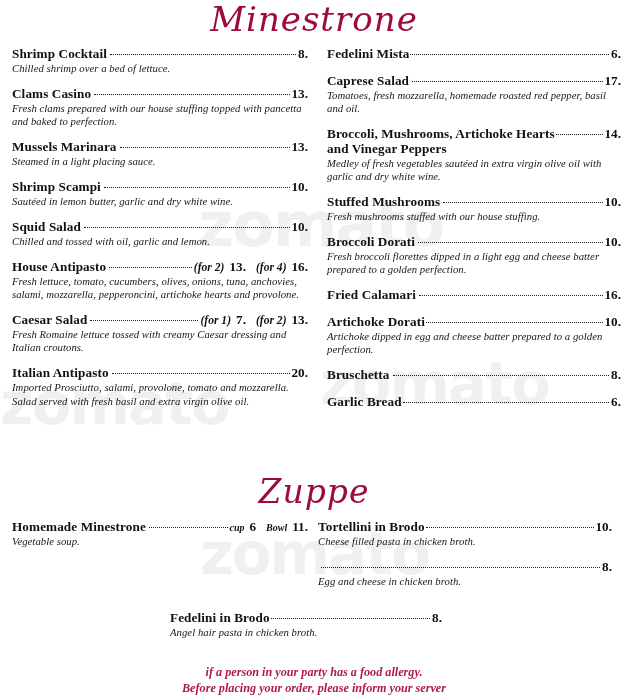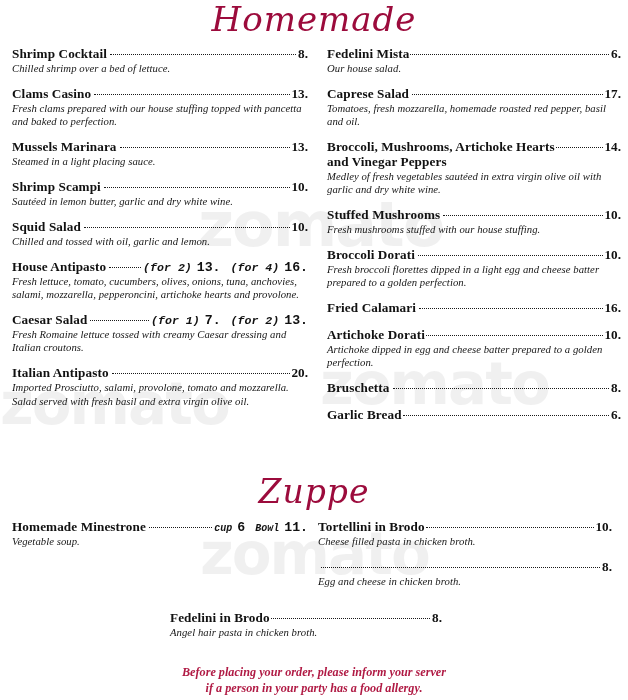--- a/index.html
+++ b/index.html
@@ -106,21 +106,20 @@
   .price {
     font-weight: bold;
     font-size: 13.2px;
     white-space: nowrap;
     padding-left: 0px;
   }
   .price-pair {
     font-weight: bold;
     font-size: 13.2px;
     white-space: nowrap;
-    font-family: Liberation Mono, monospace;
   }
   .portion {
     font-style: italic;
     font-weight: bold;
     font-size: 11.6px;
   }
   .portion-sm {
     font-style: italic;
     font-weight: bold;
     font-size: 10px;
@@ -178,21 +177,21 @@
 </head>
 <body>
 
 <div class="page">
 
   <div class="watermark wm-1">zomato</div>
   <div class="watermark wm-2">zomato</div>
   <div class="watermark wm-3">zomato</div>
   <div class="watermark wm-4">zomato</div>
 
-  <div class="section-title title-antipasti">Homemade</div>
+  <div class="section-title title-antipasti">Minestrone</div>
 
   <div class="columns">
 
     <div class="col col-left">
 
       <div class="item">
         <div class="item-line">
           <span class="item-name">Shrimp Cocktail</span>
           <span class="leader"></span>
           <span class="price">8.</span>
@@ -266,21 +265,20 @@
     </div>
 
     <div class="col col-right">
 
       <div class="item">
         <div class="item-line">
           <span class="item-name">Fedelini Mista</span>
           <span class="leader tight"></span>
           <span class="price">6.</span>
         </div>
-        <div class="desc">Our house salad.</div>
       </div>
 
       <div class="item">
         <div class="item-line">
           <span class="item-name">Caprese Salad</span>
           <span class="leader"></span>
           <span class="price">17.</span>
         </div>
         <div class="desc">Tomatoes, fresh mozzarella, homemade roasted red pepper, basil and oil.</div>
       </div>
@@ -392,17 +390,17 @@
   <div class="centered-item">
     <div class="item-line">
       <span class="item-name">Fedelini in Brodo</span>
       <span class="leader tight"></span>
       <span class="price">8.</span>
     </div>
     <div class="desc">Angel hair pasta in chicken broth.</div>
   </div>
 
   <div class="footer-note">
+    <div>if a person in your party has a food allergy.</div>
     <div>Before placing your order, please inform your server</div>
-    <div>if a person in your party has a food allergy.</div>
   </div>
 
 </div>
 
 </body></html>

